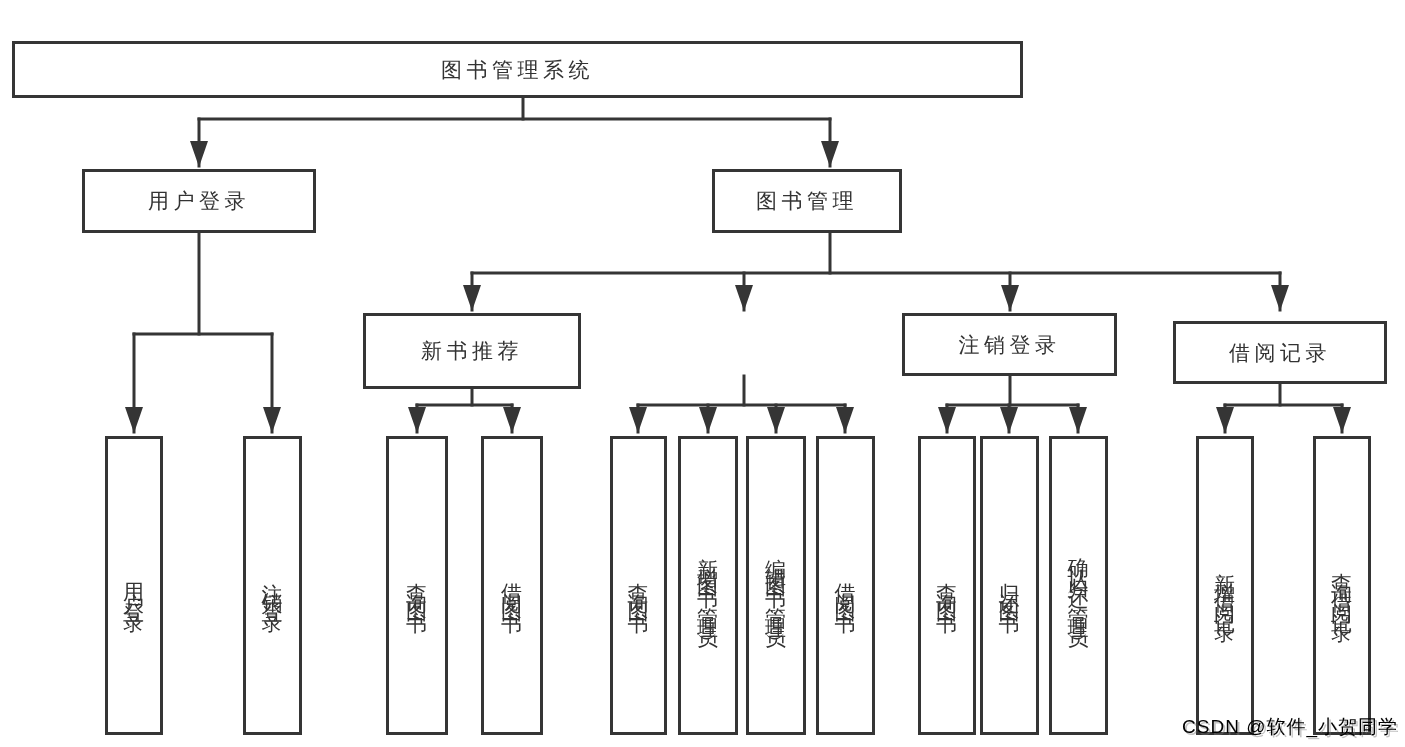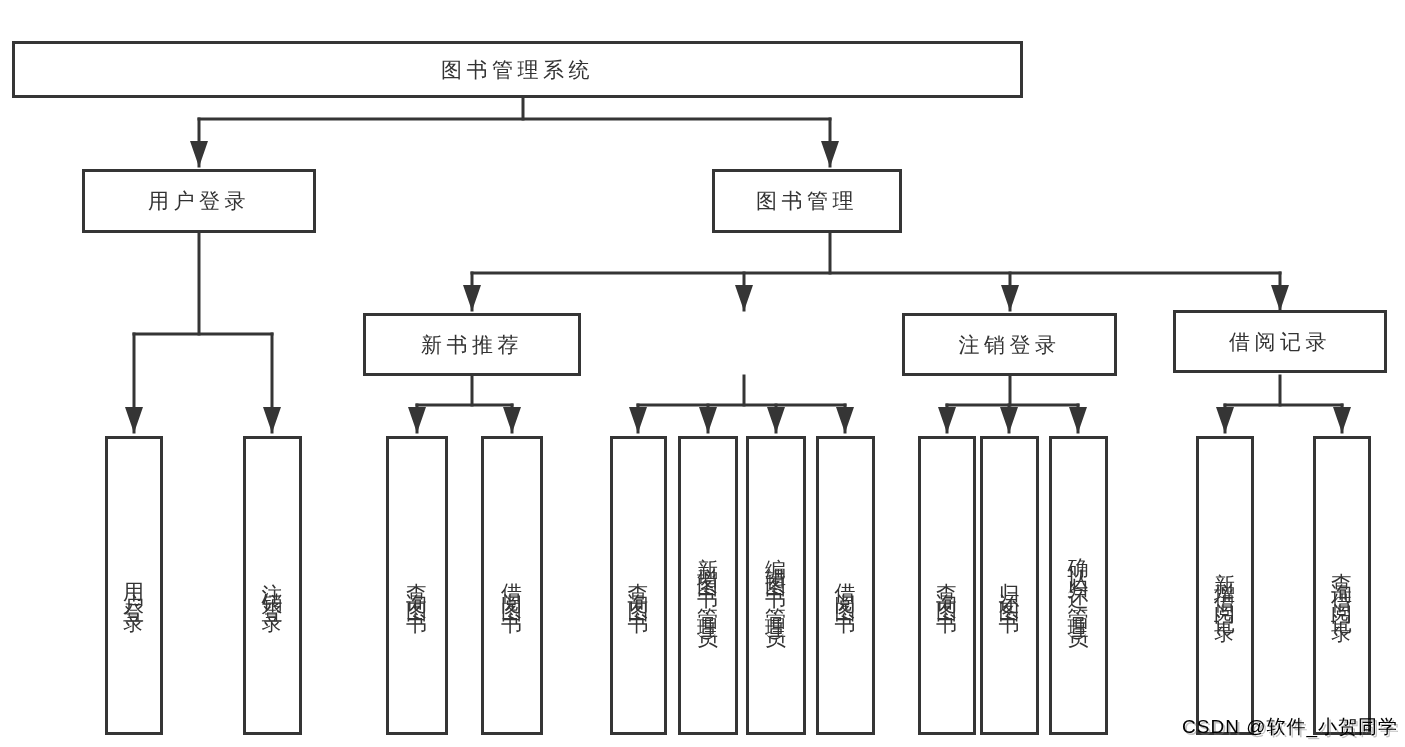--- a/index.html
+++ b/index.html
@@ -32,24 +32,24 @@
     letter-spacing: 10px;
     white-space: normal;
     line-height: 1;
   }
   
   .n-root   { left: 12px;  top: 13px;  width: 1011px; height: 57px; margin-top: 28px; }
   
   .n-login  { left: 82px;  top: 169px; width: 234px; height: 64px; }
   .n-mgmt   { left: 712px; top: 169px; width: 190px; height: 64px; }
   
-  .n-newb   { left: 363px;  top: 313px; width: 218px; height: 63px; }
+  .n-newb   { left: 363px;  top: 313px; width: 218px; height: 76px; }
   .n-borrow { left: 637px;  top: 313px; width: 215px; height: 63px; }
   .n-cur    { left: 902px;  top: 313px; width: 215px; height: 63px; }
-  .n-rec    { left: 1173px; top: 310px; width: 214px; height: 63px; }
+  .n-rec    { left: 1173px; top: 321px; width: 214px; height: 63px; }
   
   .lf { top: 436px; height: 299px; }
   .n-l1 { left: 105px;  width: 58px; }
   .n-l2 { left: 243px;  width: 59px; }
   .n-l3 { left: 386px;  width: 62px; }
   .n-l4 { left: 481px;  width: 62px; }
   .n-l5 { left: 610px;  width: 57px; }
   .n-l6 { left: 678px;  width: 60px; }
   .n-l7 { left: 746px;  width: 60px; }
   .n-l8 { left: 816px;  width: 59px; }

